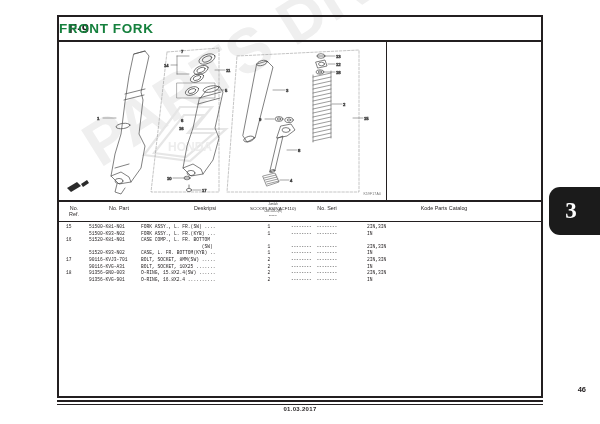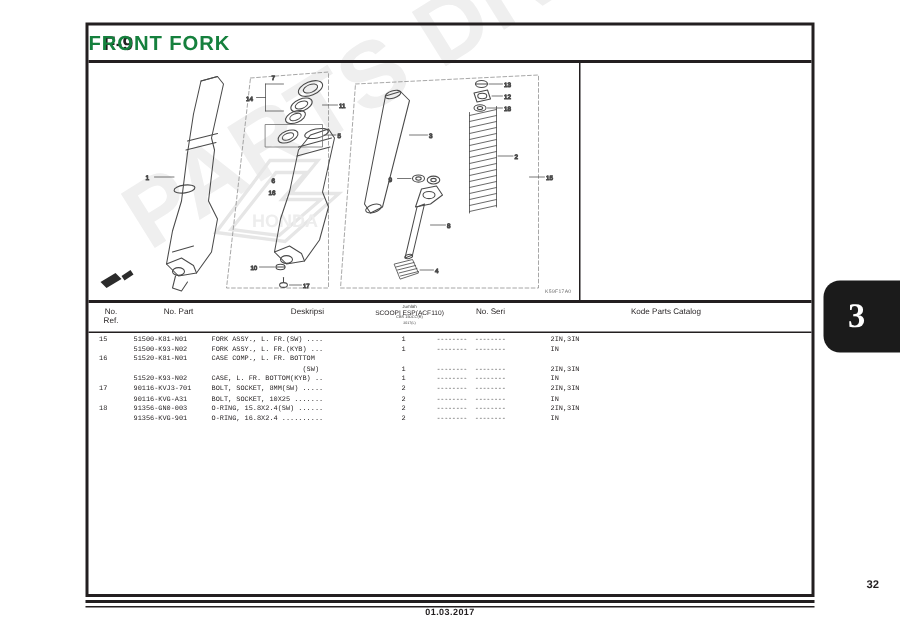--- a/index.html
+++ b/index.html
@@ -422,15 +422,15 @@
 
   </div>
 
   <div class="sectiontab">
     <span>3</span>
   </div>
 
   <div class="footrule"></div>
   <div class="footrule2"></div>
   <div class="footdate">01.03.2017</div>
-  <div class="pageno">32</div>
+  <div class="pageno">46</div>
 
 </div>
 
 </body></html>

